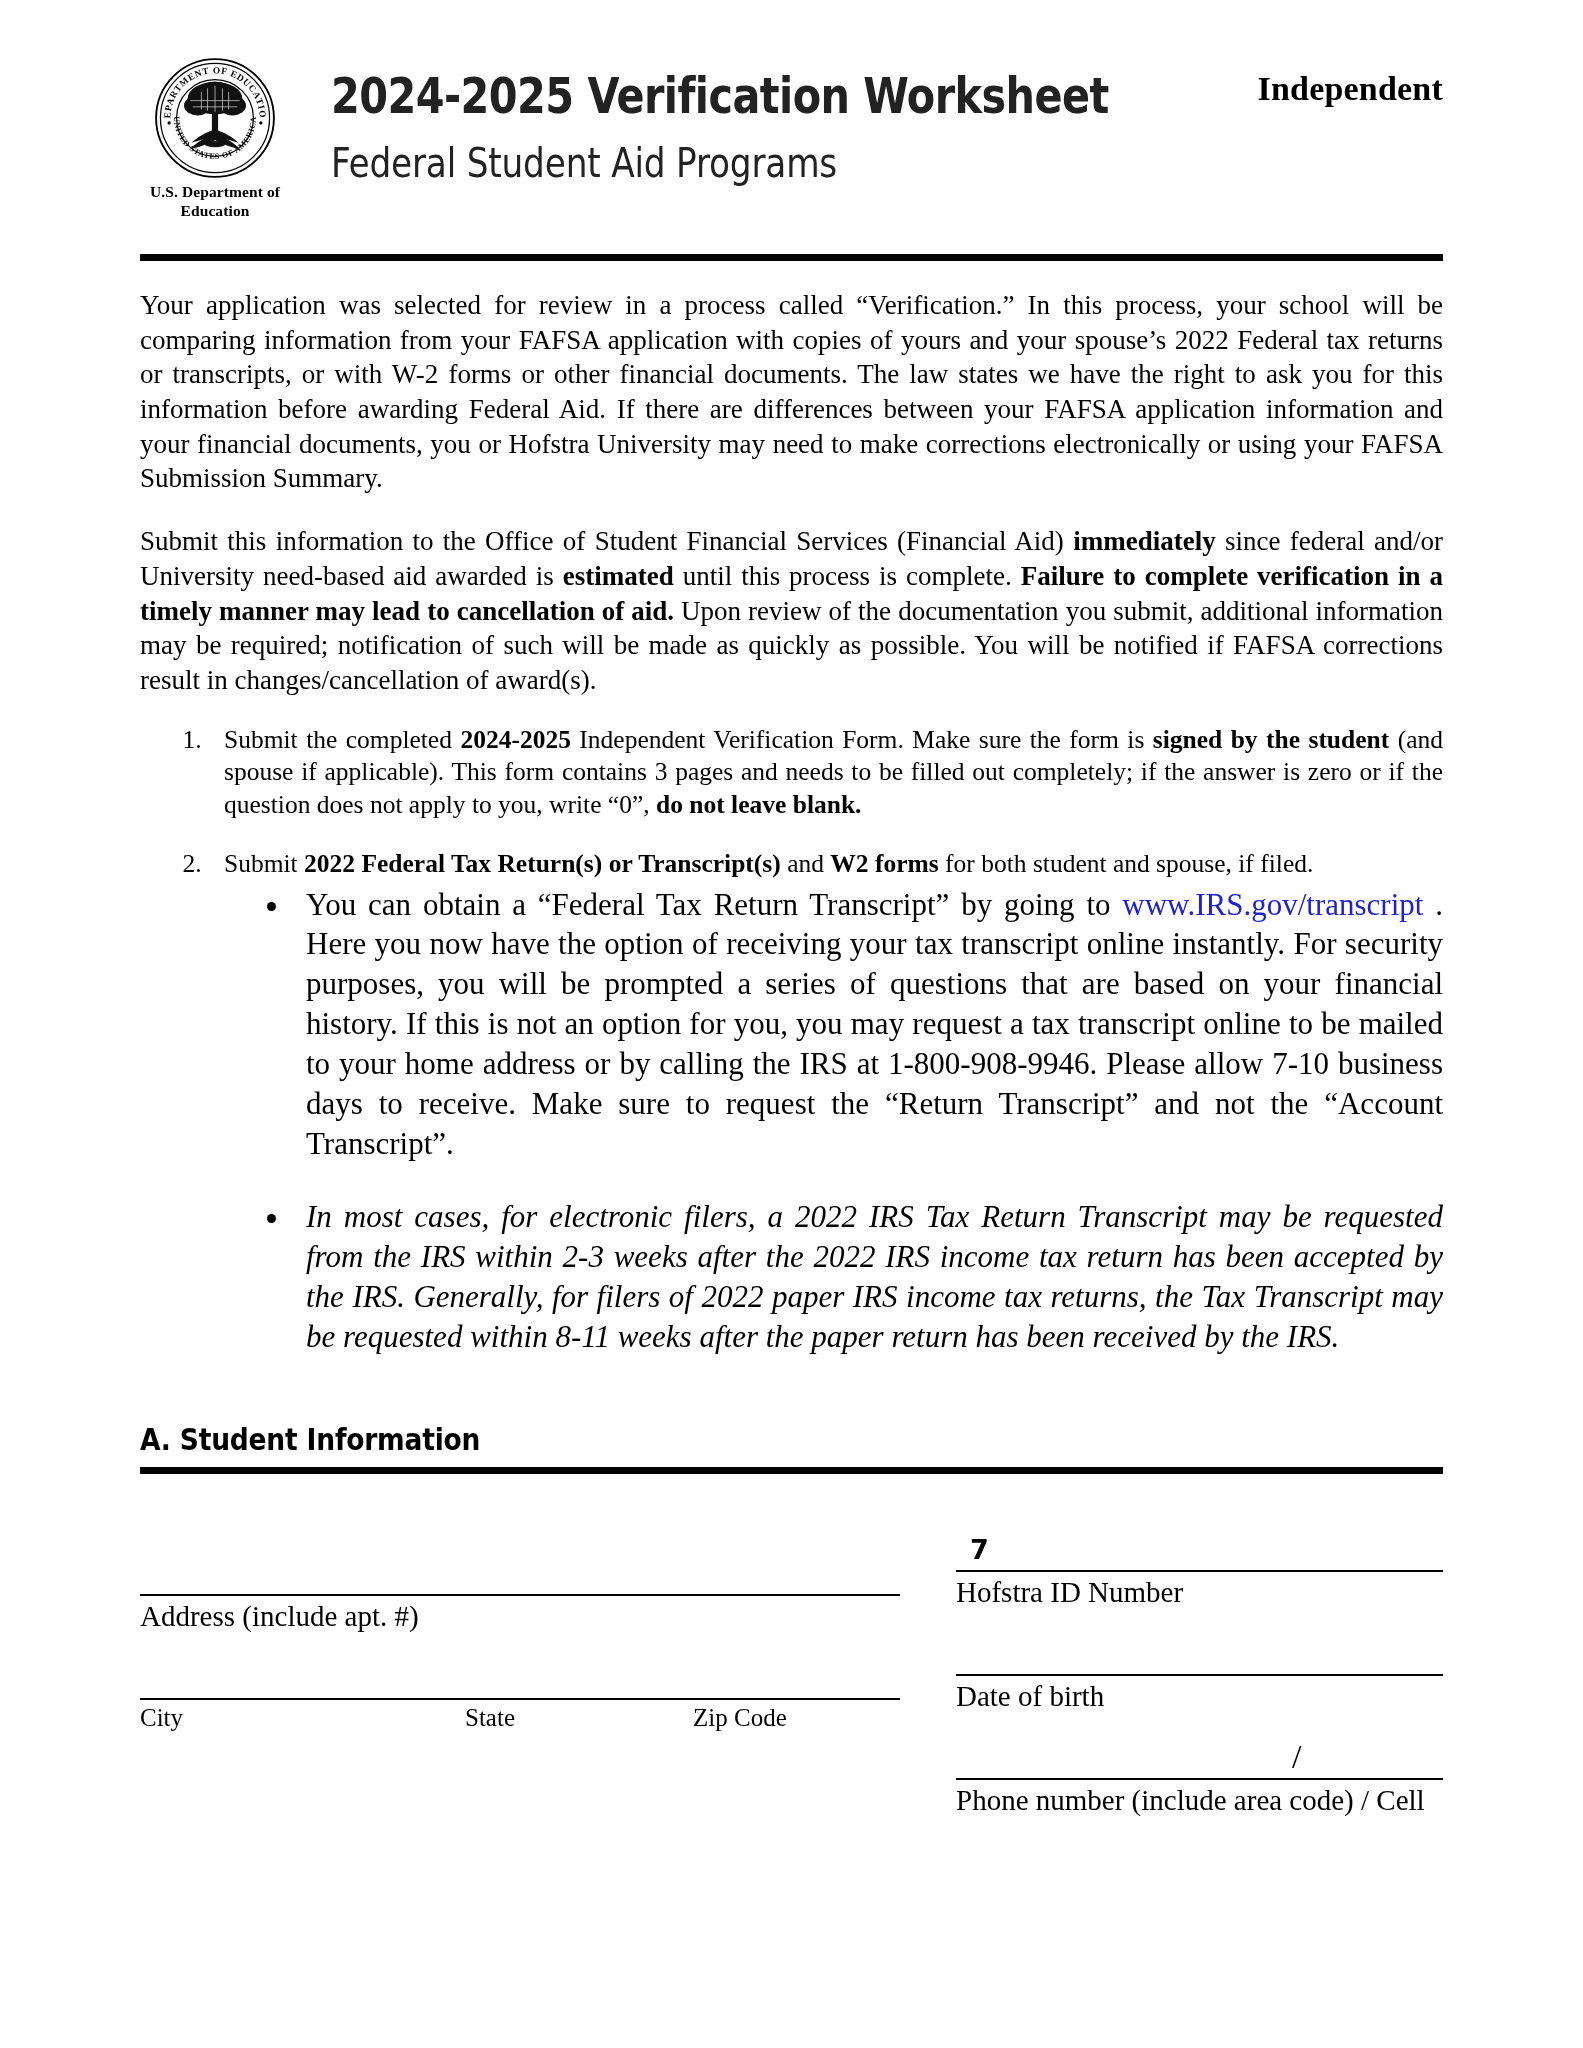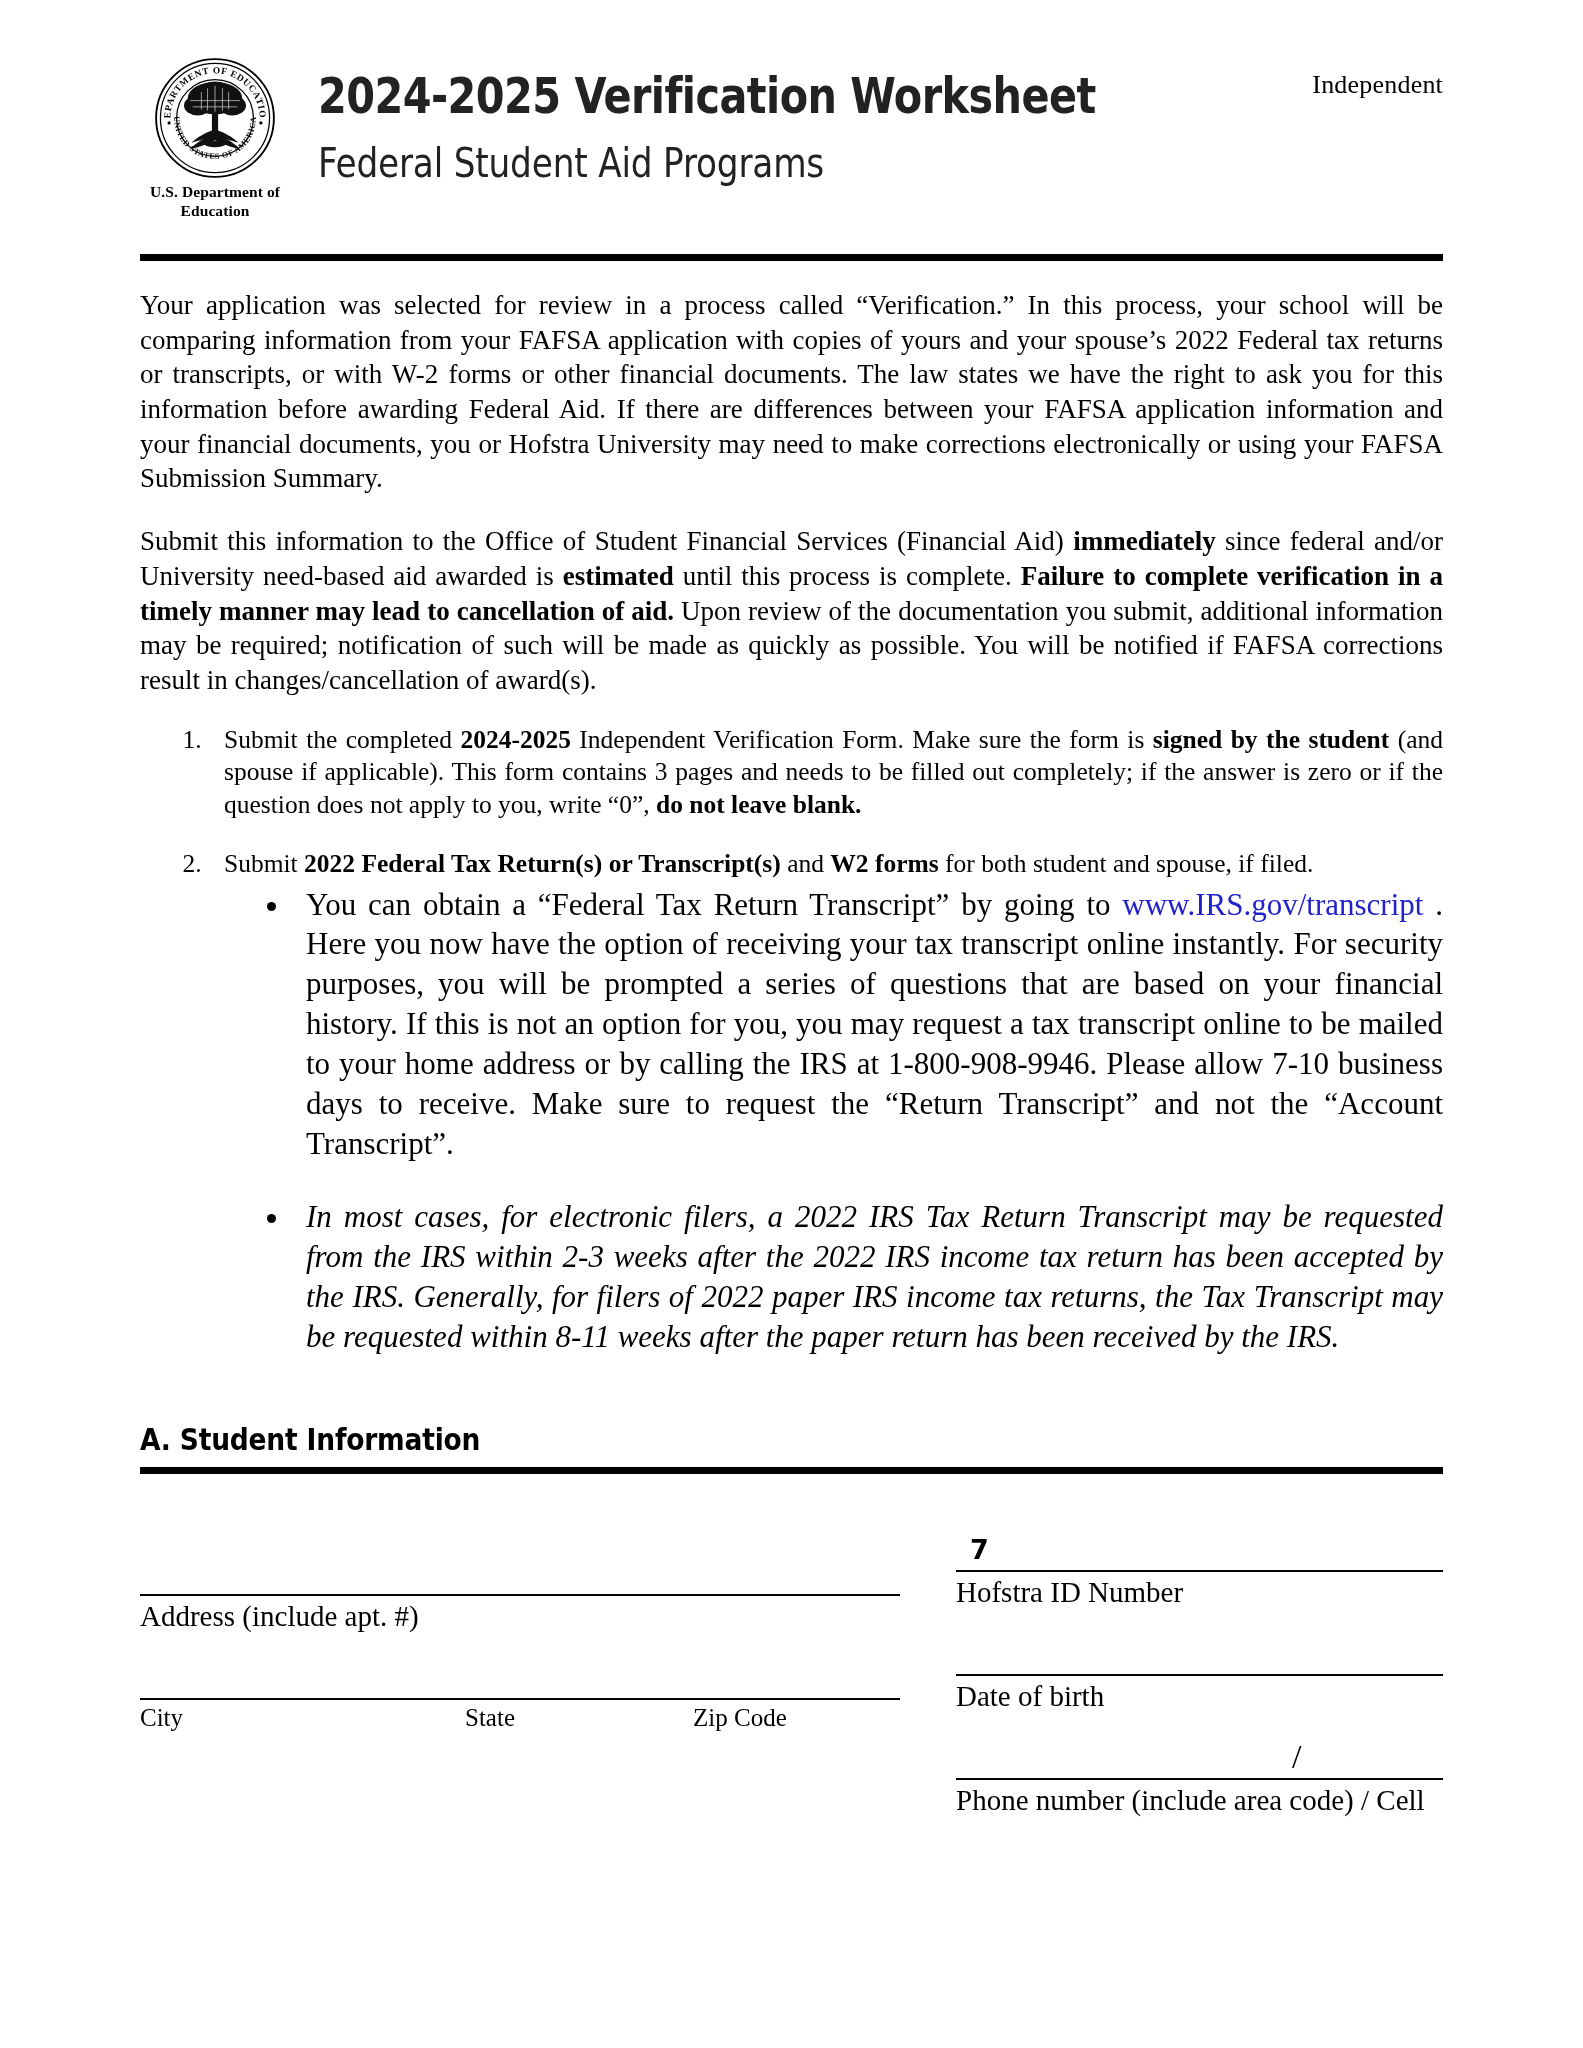--- a/index.html
+++ b/index.html
@@ -29,23 +29,24 @@
   
   .header {
     position: relative;
     height: 240px;
   }
   .indep {
     position: absolute;
     right: 0;
     top: 70px;
     font-family: "Liberation Serif", serif;
-    font-size: 26px;
+    font-size: 34px;
     letter-spacing: .2px;
     white-space: nowrap;
+    font-weight: bold;
   }
   .seal-block {
     position: absolute;
     left: -5px;
     top: 56px;
     width: 160px;
     text-align: center;
   }
   .seal {
     width: 124px;
@@ -56,21 +57,21 @@
   .seal-caption {
     font-family: "Liberation Serif", serif;
     font-weight: bold;
     font-size: 15.5px;
     line-height: 1.22;
     margin-top: 3px;
     letter-spacing: .1px;
   }
   .titles {
     position: absolute;
-    left: 178px;
+    left: 191px;
     top: 70px;
   }
   .title-main {
     font-family: "DejaVu Sans Condensed", "Liberation Sans Narrow", "Liberation Sans", sans-serif;
     font-weight: bold;
     font-size: 50px;
     letter-spacing: -0.6px;
     line-height: 1.05;
     color: #222222;
     transform: scaleX(.92);

